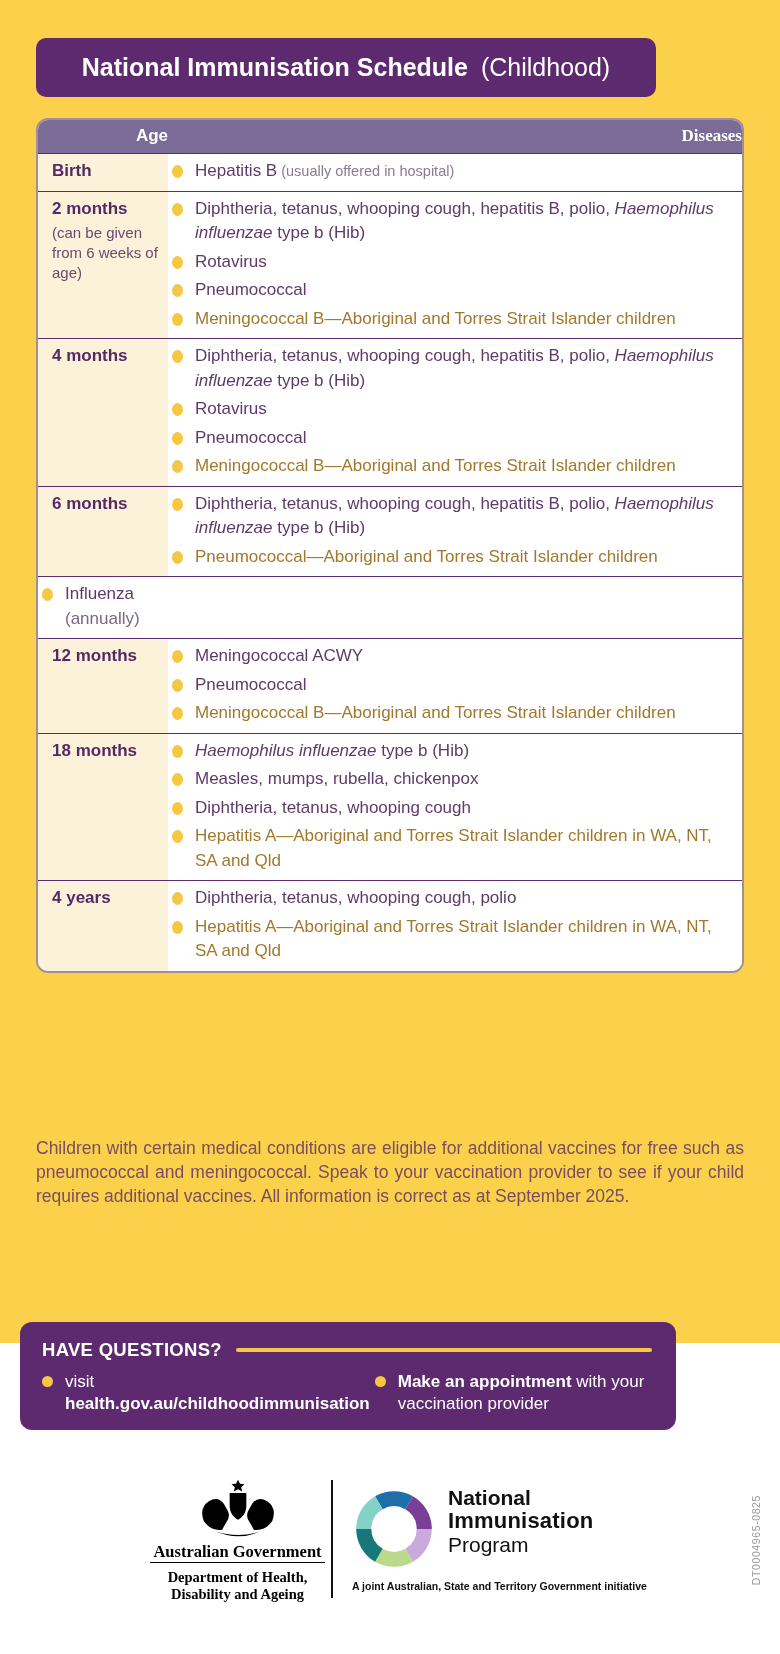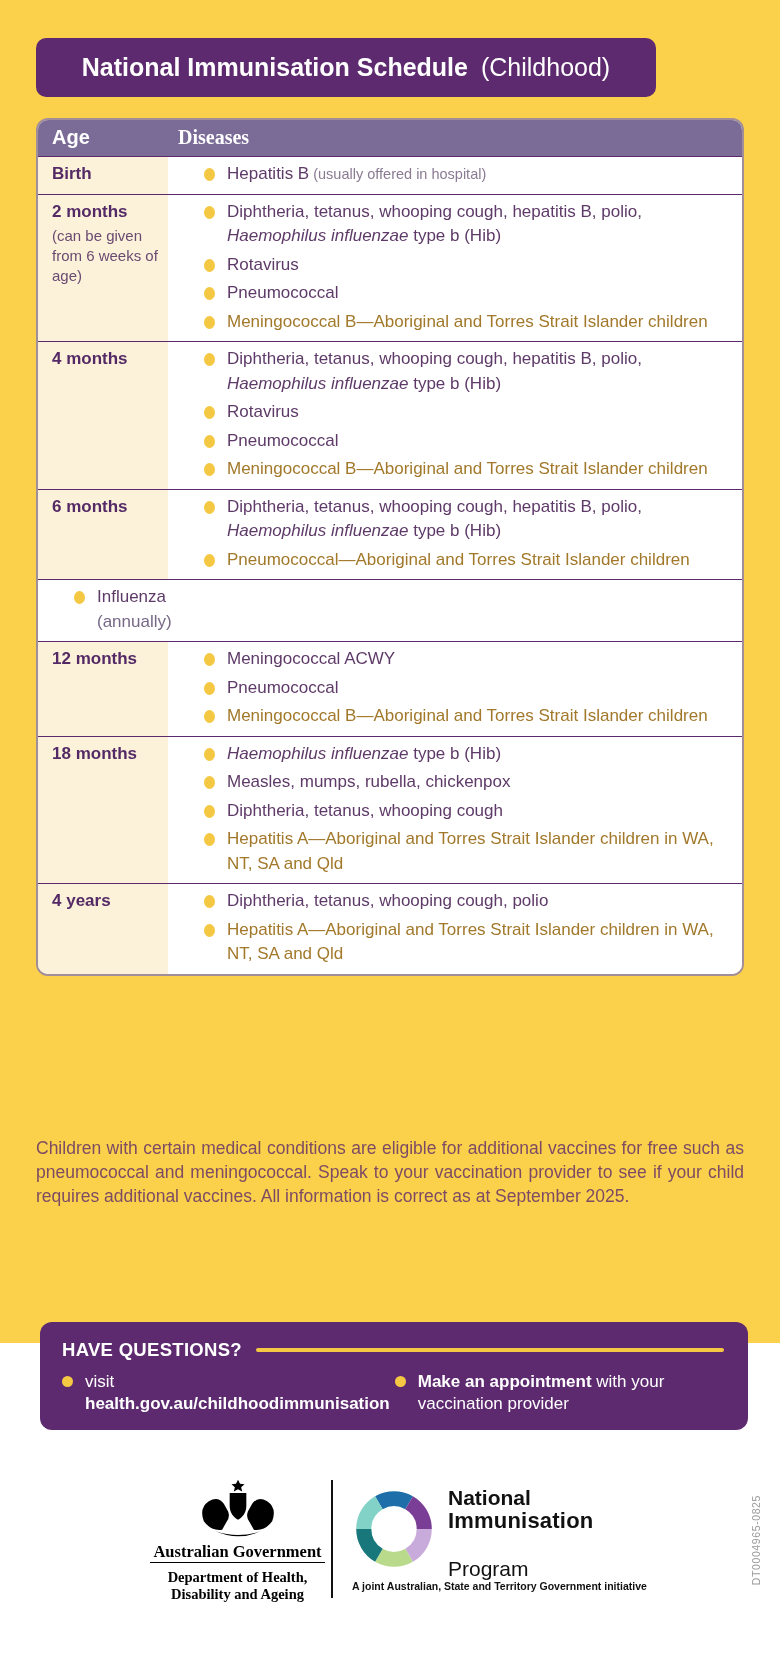--- a/index.html
+++ b/index.html
@@ -11,63 +11,63 @@
   .title-bar { position:absolute; left:36px; top:38px; width:620px; height:59px;
     background:#5e2a6f; border-radius:10px; display:flex; align-items:center; justify-content:center;
     color:#ffffff; font-size:25px; }
   .title-main { font-weight:bold; }
   .title-suffix { font-weight:normal; margin-left:13px; }
 
   
   .sched-table { position:absolute; left:36px; top:118px; width:708px;
     border-radius:12px; overflow:hidden; border:2px solid rgba(70,30,50,.5); background:#ffffff; }
   .t-header { display:grid; grid-template-columns:130px 1fr; background:#7a6b97; color:#ffffff;
-    font-weight:bold; font-size:20px; }
+    font-weight:bold; font-size:17px;text-align:right; }
   .t-header .h-age { padding:6px 0 7px 14px; }
   .t-header .h-diseases { padding:6px 0 7px 10px;font-family:Liberation Serif, serif; }
   .t-row { display:grid; grid-template-columns:130px 1fr; border-top:1.5px solid #5d2a6e; }
   .age-cell { background:#fcf2d9; padding:6px 8px 8px 14px; color:#542a66; font-weight:bold;
     font-size:17px; line-height:22px; }
   .age-note { font-weight:normal; font-size:15px; color:#6a4a72; line-height:20px; margin-top:3px; }
-  .disease-cell { background:#ffffff; padding:5px 16px 7px 36px; display:flex; flex-direction:column; gap:4px; }
+  .disease-cell { background:#ffffff; padding:5px 16px 7px 4px; display:flex; flex-direction:column; gap:4px; }
   .disease-item { display:flex; align-items:flex-start; }
   .dot { width:11px; height:13px; border-radius:50%; background:#f5c843; margin:6px 12px 0 0; flex:0 0 auto; }
   .disease-text { font-size:17px; line-height:24.5px; color:#5e3a68; }
   .ochre { color:#a2782a; }
   .it { font-style:italic; }
   .inline-note { font-size:14.5px; color:#8a7a92; }
   .sub-line { display:block; color:#776887; }
 
   
   .footnote { position:absolute; left:36px; top:1136px; width:708px; font-size:17.5px;
     line-height:24px; color:#7d4b63; text-align:justify; }
 
   
-  .questions-box { position:absolute; left:40px; top:1322px; width:708px; min-height:106px;
+  .questions-box { position:absolute; left:20px; top:1322px; width:656px; min-height:106px;
     background:#5e2a6f; border-radius:12px; padding:17px 24px 15px 22px; color:#ffffff; }
   .q-head-row { display:flex; align-items:center; }
   .q-heading { font-weight:bold; font-size:18.5px; letter-spacing:.3px; white-space:nowrap; }
   .q-rule { flex:1; height:4.5px; background:#f5c843; border-radius:3px; margin-left:14px; }
   .q-bullets { margin-top:10px; display:flex; gap:5px; }
   .q-bullet { display:flex; align-items:flex-start; font-size:17px; line-height:22px; }
   .q-dot { width:11px; height:11px; border-radius:50%; background:#f5c843; margin:5px 12px 0 0; flex:0 0 auto; }
   .q-bold { font-weight:bold; }
 
   
   .gov-logo { position:absolute; left:150px; top:1478px; width:175px; text-align:center; color:#000; }
   .coat-arms { display:block; margin:0 auto; }
   .gov-name { font-family:"Liberation Serif", serif; font-weight:bold; font-size:16.5px; margin-top:4px;
     border-bottom:1.5px solid #000; }
   .gov-dept { font-family:"Liberation Serif", serif; font-weight:bold; font-size:14.5px; line-height:17px; margin-top:6px; }
   .footer-divider { position:absolute; left:331px; top:1480px; width:2px; height:118px; background:#111; }
   .nip-ring { position:absolute; left:352px; top:1487px; }
   .nip-text { position:absolute; left:448px; top:1486px; color:#111; }
   .nip-line1 { font-size:21px; font-weight:bold; line-height:23px; }
   .nip-line2 { font-size:22px; font-weight:bold; letter-spacing:.2px; line-height:24px; }
-  .nip-line3 { font-size:21px; font-weight:normal; line-height:23px;margin-top:24px; }
+  .nip-line3 { font-size:21px; font-weight:normal; line-height:23px; }
   .nip-tagline { position:absolute; left:352px; top:1580px; font-size:10.5px; font-weight:bold; color:#111; white-space:nowrap; }
   .doc-code { position:absolute; left:750px; top:1495px; writing-mode:vertical-rl; transform:rotate(180deg);
     font-size:10.5px; color:#9b9b9b; letter-spacing:.6px; }
 </style>
 </head>
 <body>
 
 <div class="page">
   <div class="bg-yellow"></div>
 

